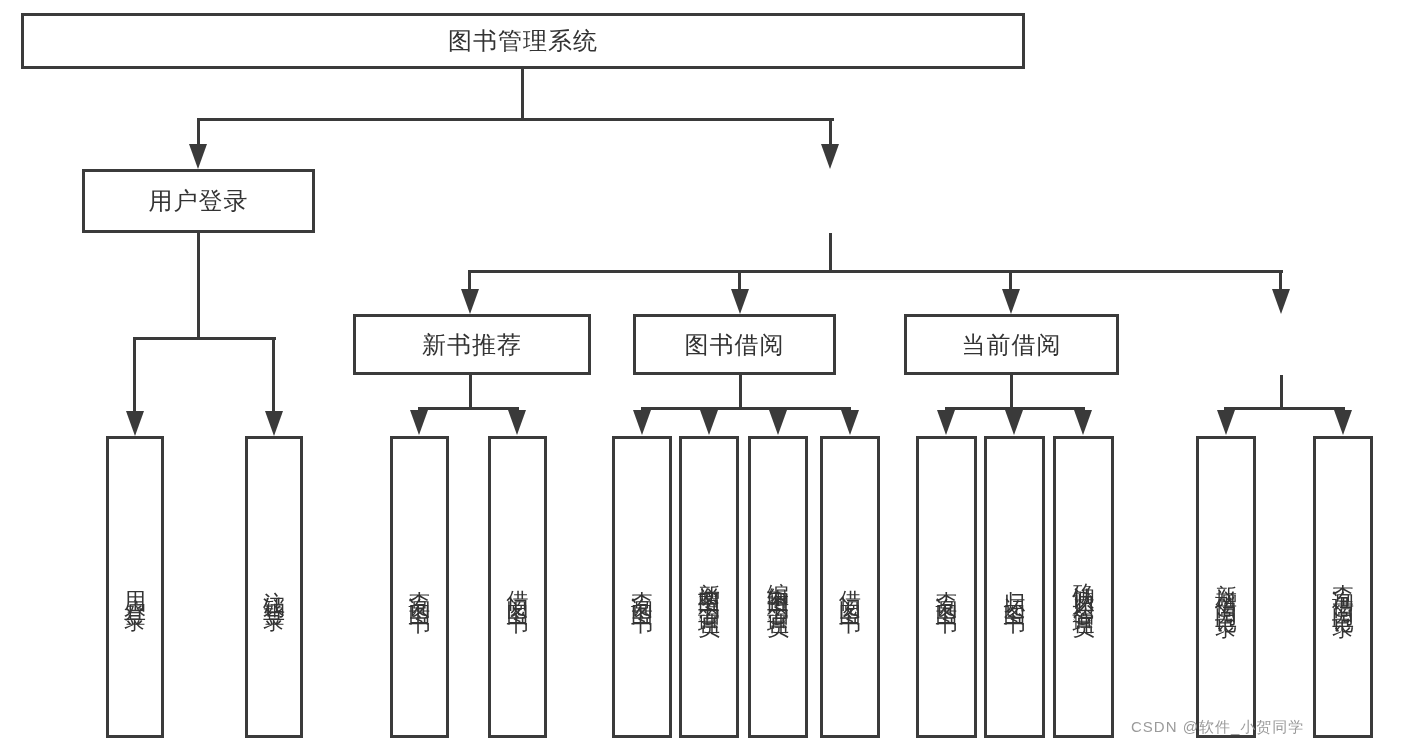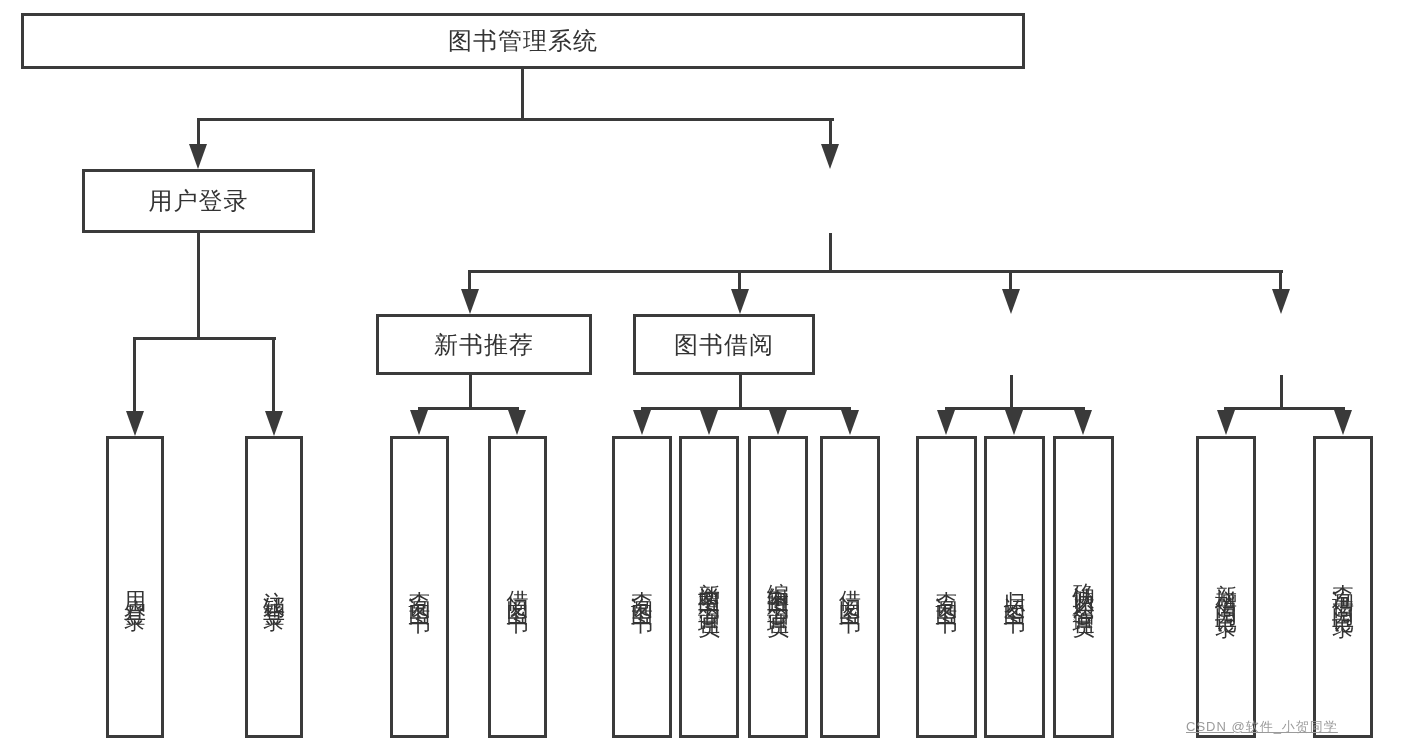--- a/index.html
+++ b/index.html
@@ -22,35 +22,36 @@
     font-size:22px; letter-spacing:7px; color:#333333; z-index:2;
     line-height:1;
   }
   .line { position:absolute; background:#3a3a3a; z-index:1; }
   .arrow {
     position:absolute; width:0; height:0; z-index:1;
     border-left:9px solid transparent; border-right:9px solid transparent;
     border-top:25px solid #3a3a3a;
   }
   .watermark {
-    position:absolute; left:1186px; top:718px; font-size:13px;
-    color:#9b9b9b; letter-spacing:1px; z-index:5; white-space:nowrap;text-decoration:underline;
+    position:absolute; left:1131px; top:718px; font-size:15px;
+    color:#9b9b9b; letter-spacing:1px; z-index:5; white-space:nowrap;
   }
 </style>
 </head>
 <body>
 
 <div class="canvas">
 
   <div class="hbox root" style="left:21px; top:13px; width:1004px; height:56px;">图书管理系统</div>
 
   <div class="hbox" style="left:82px; top:169px; width:233px; height:64px;">用户登录</div>
 
-  <div class="hbox" style="left:376px; top:314px; width:216px; height:61px;">新书推荐</div>
-  <div class="hbox" style="left:633px; top:314px; width:182px; height:61px;">图书借阅</div>
+  <div class="hbox" style="left:353px; top:314px; width:238px; height:61px;">新书推荐</div>
+  <div class="hbox" style="left:633px; top:314px; width:203px; height:61px;">图书借阅</div>
+  <div class="hbox" style="left:904px; top:314px; width:215px; height:61px;">当前借阅</div>
 
   <div class="vbox" style="left:106px; top:436px; width:58px; height:302px;">用户登录</div>
   <div class="vbox" style="left:245px; top:436px; width:58px; height:302px;">注销登录</div>
 
   <div class="vbox" style="left:390px; top:436px; width:59px; height:302px;">查询图书</div>
   <div class="vbox" style="left:488px; top:436px; width:59px; height:302px;">借阅图书</div>
 
   <div class="vbox" style="left:612px; top:436px; width:60px; height:302px;">查询图书</div>
   <div class="vbox" style="left:679px; top:436px; width:60px; height:302px; letter-spacing:5px;">新增图书（管理员）</div>
   <div class="vbox" style="left:748px; top:436px; width:60px; height:302px; letter-spacing:5px;">编辑图书（管理员）</div>

